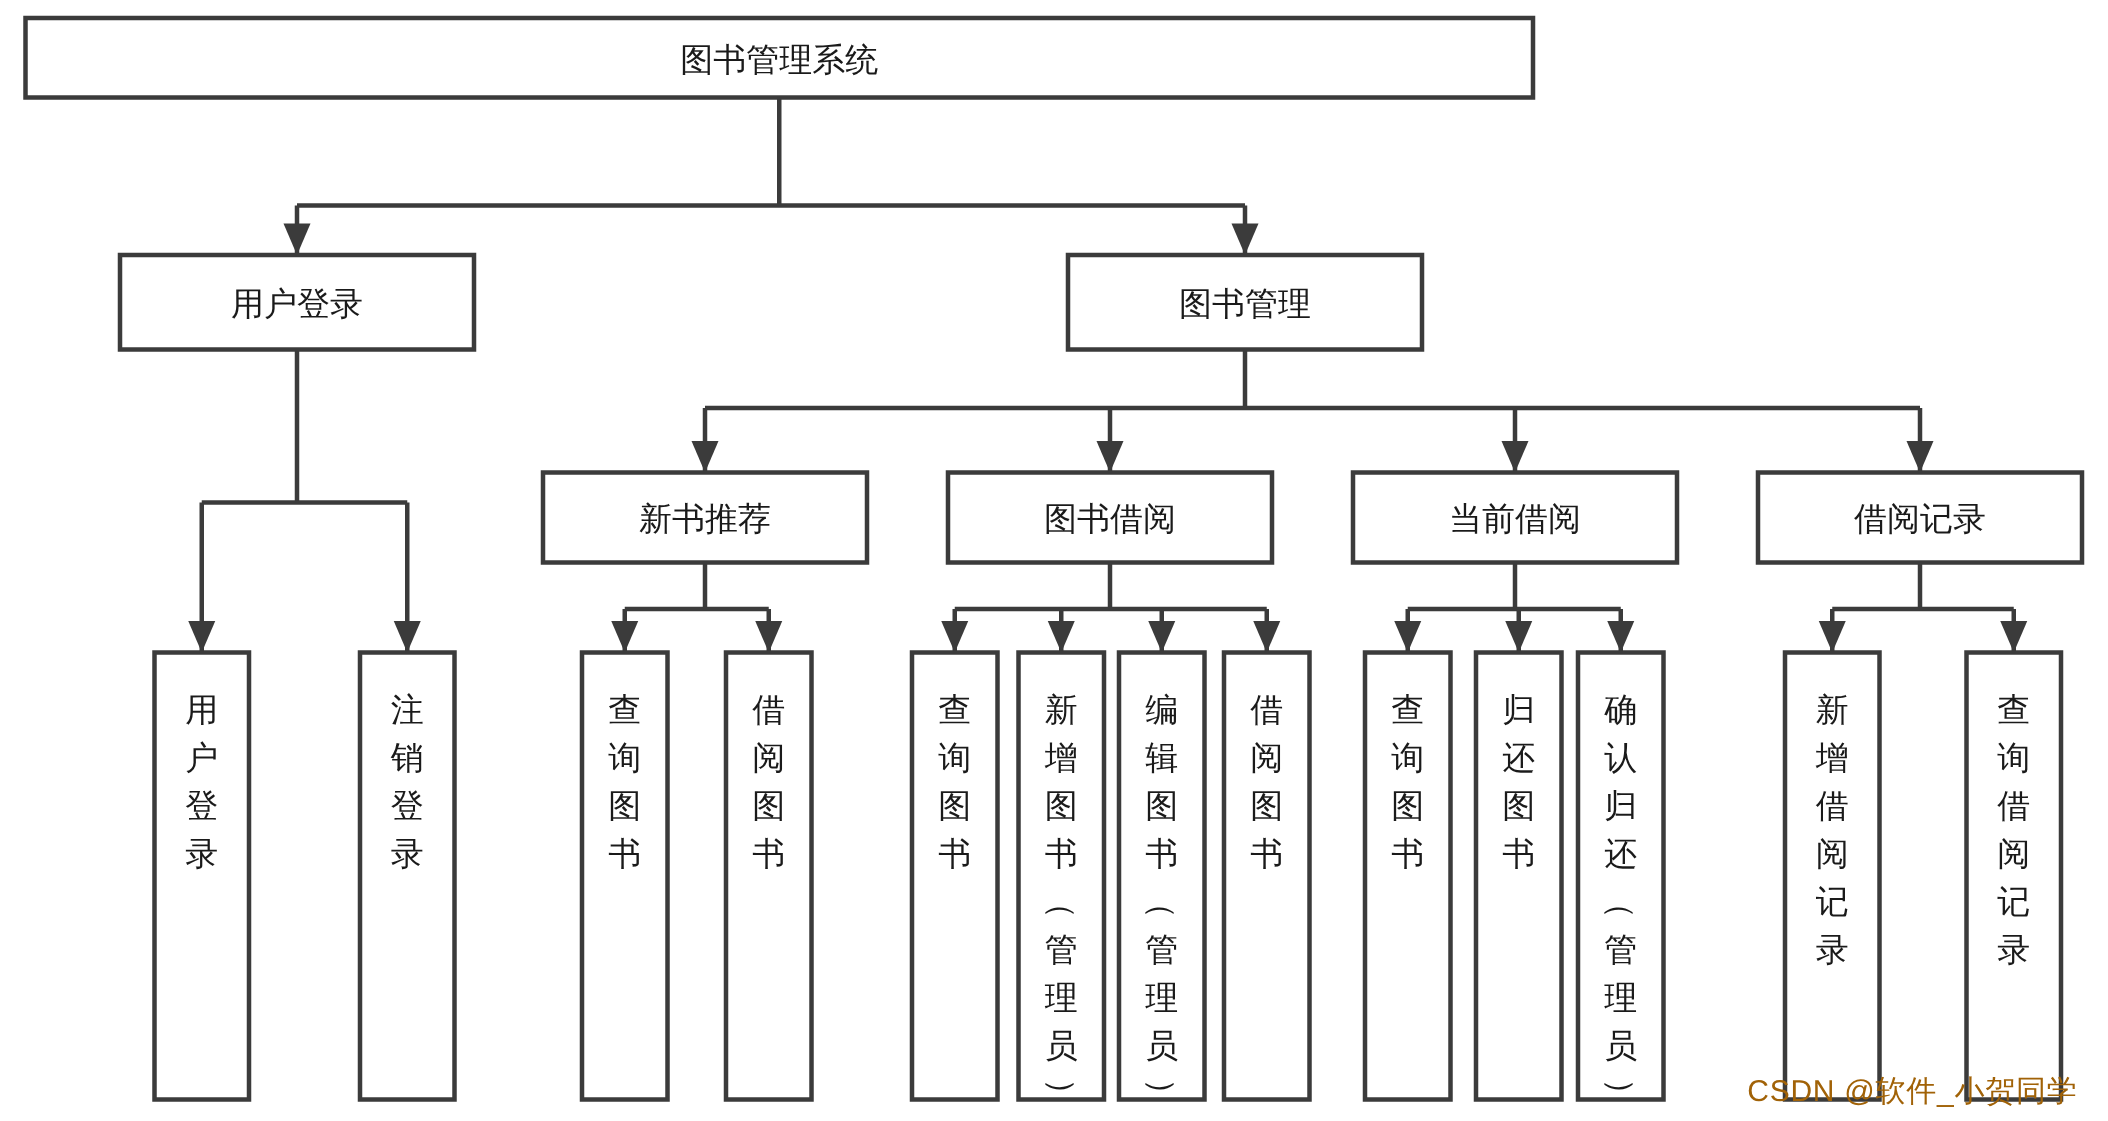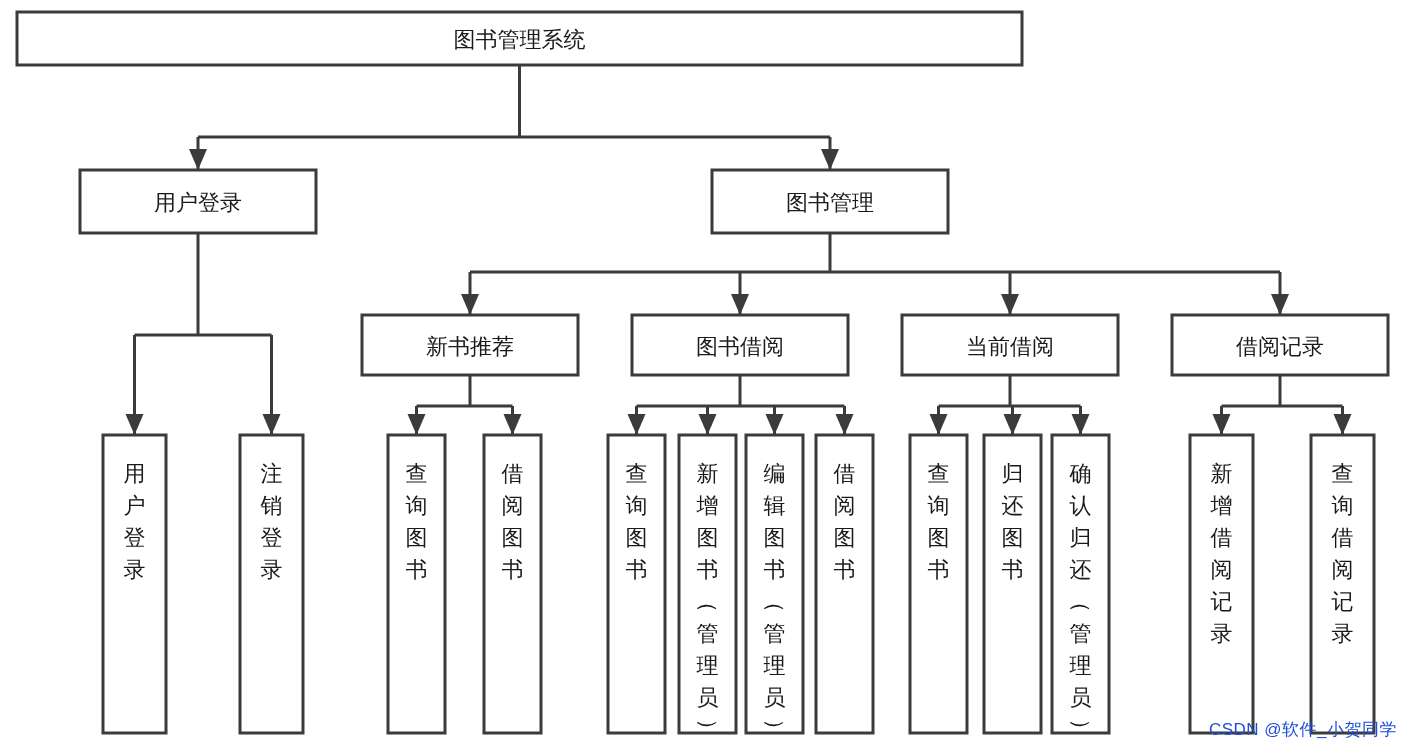--- a/index.html
+++ b/index.html
@@ -47,25 +47,25 @@
     dominant-baseline: central;
   }
   .node-label-vertical {
     fill: #1a1a1a;
     font-family: "Liberation Sans", "DejaVu Sans", sans-serif;
     font-size: 22px;
     text-anchor: middle;
   }
   .watermark {
     position: absolute;
-    right: 8px;
+    right: 20px;
     bottom: 6px;
     font-family: "Liberation Sans", "DejaVu Sans", sans-serif;
-    font-size: 17px;
-    color: #1d4ed8;
+    font-size: 20px;
+    color: #a16207;
     letter-spacing: 0.5px;
     white-space: nowrap;
     pointer-events: none;
   }
 </style>
 </head>
 <body>
 
 <div id="diagram-root">
 

